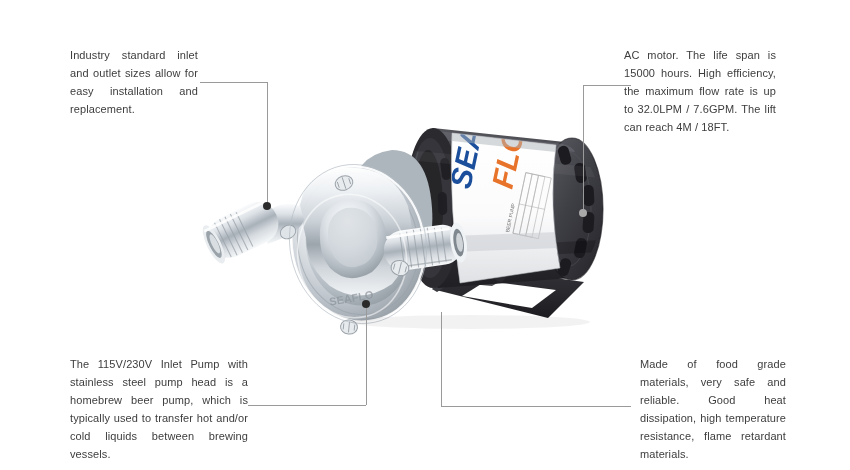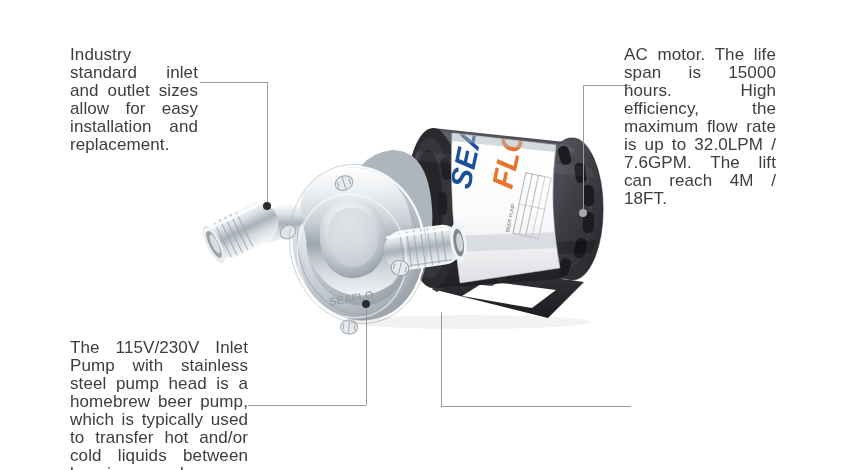--- a/index.html
+++ b/index.html
@@ -15,31 +15,31 @@
     width: 850px;
     height: 470px;
     background: #ffffff;
     overflow: hidden;
   }
 
   
   .callout {
     position: absolute;
     font-family: "Liberation Sans", sans-serif;
-    font-size: 17px;
+    font-size: 11px;
     line-height: 18px;
     color: #3d3d3d;
     text-align: justify;
     text-justify: inter-word;
     letter-spacing: 0.1px;
     white-space: pre-wrap;
   }
   .callout.tl { left: 70px;  top: 46px;  width: 128px; }
   .callout.tr { left: 624px; top: 46px;  width: 152px; }
-  .callout.bl { left: 70px;  top: 339px; width: 178px; }
+  .callout.bl { left: 70px;  top: 355px; width: 178px; }
   .callout.br { left: 640px; top: 355px; width: 146px; }
 
   
   .leader {
     position: absolute;
     background: #9a9a9a;
   }
   .leader.h { height: 1px; }
   .leader.v { width: 1px; }
 
@@ -308,14 +308,15 @@
 
   <div class="leader v" style="left:441px; top:312px; height:94px;"></div>
   <div class="leader h" style="left:441px; top:406px; width:190px;"></div>
 
   <div class="callout tl">Industry standard inlet and outlet sizes allow for easy installation and replacement.</div>
 
   <div class="callout tr">AC motor. The life span is 15000 hours. High efficiency, the maximum flow rate is up to 32.0LPM / 7.6GPM. The lift can reach 4M / 18FT.</div>
 
   <div class="callout bl">The 115V/230V Inlet Pump with stainless steel pump head is a homebrew beer pump, which is typically used to transfer hot and/or cold liquids between brewing vessels.</div>
 
+  <div class="callout br">Made of food grade materials, very safe and reliable. Good heat dissipation, high temperature resistance, flame retardant materials.</div>
 
 </div>
 
 </body></html>

